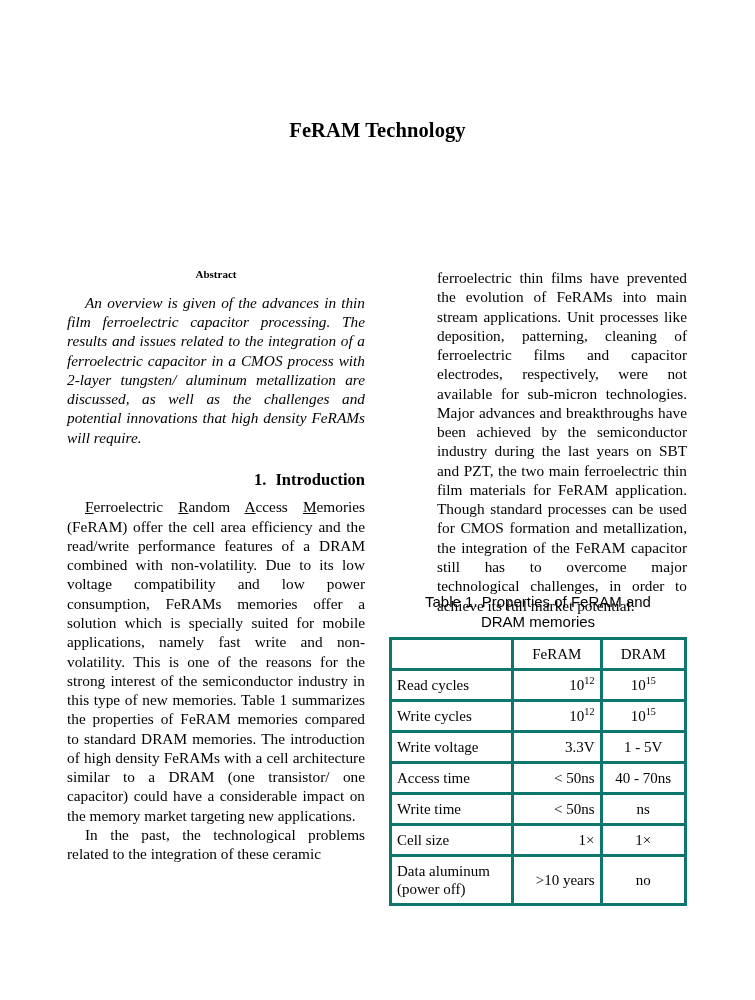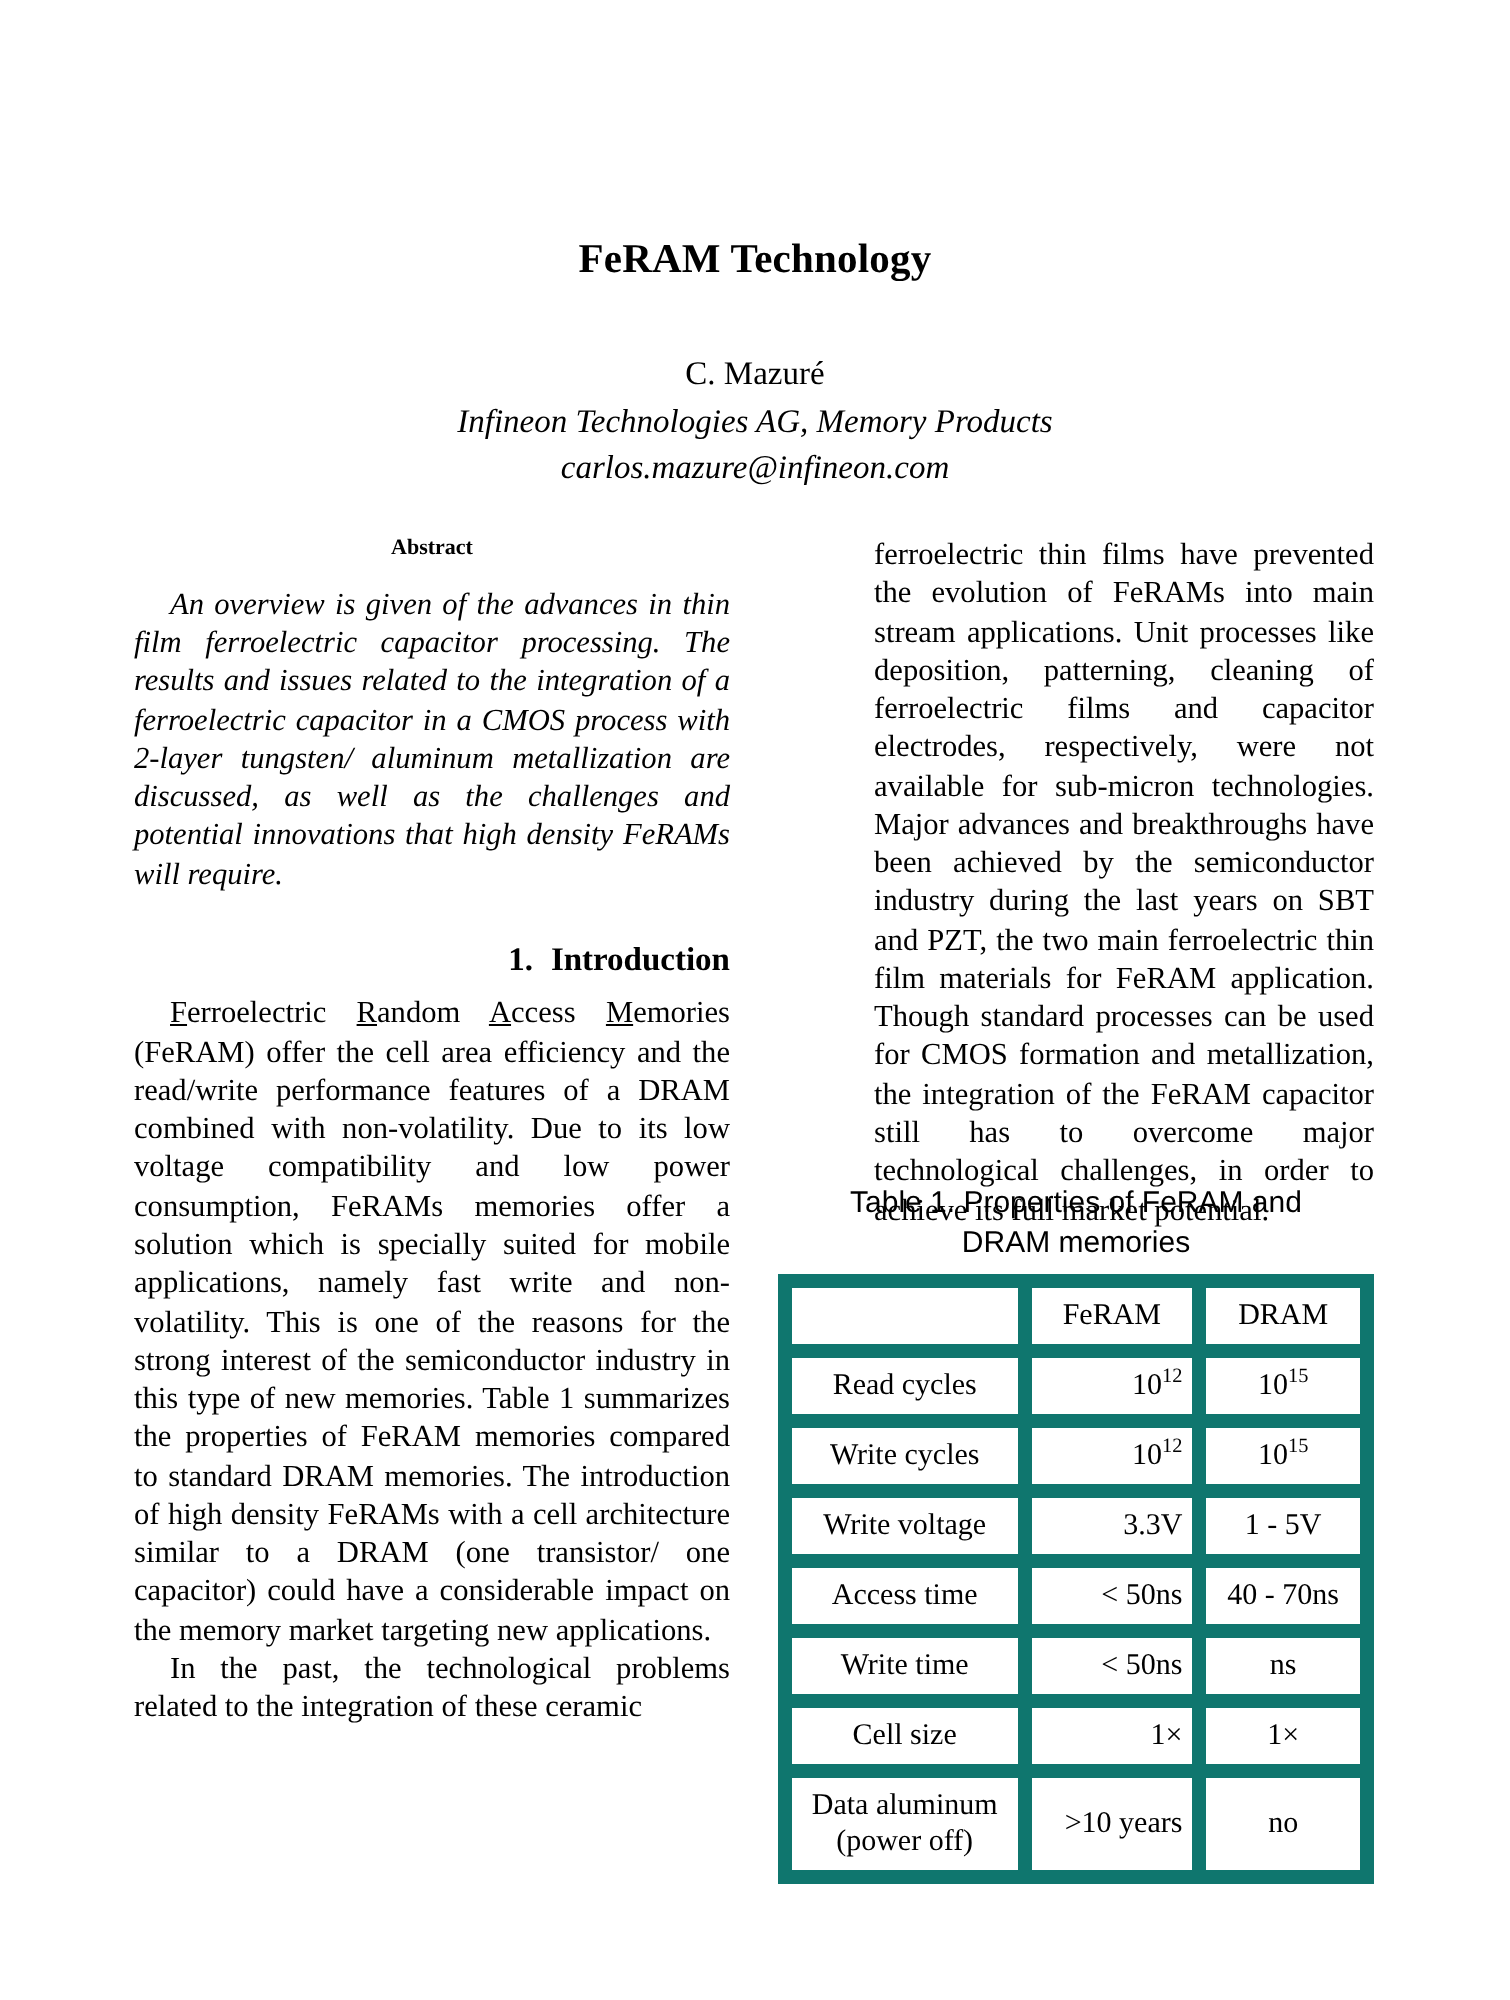--- a/index.html
+++ b/index.html
@@ -111,45 +111,40 @@
     line-height: 1.3;
     margin: 0 0 6px 0;
   }
   table.props {
     border-collapse: collapse;
     width: 298px;
     font-size: 15px;
     table-layout: fixed;
   }
   table.props td {
-    border: 7px solid #0f766e;
+    border: 3px solid #0f766e;
     padding: 5px 5px;
     vertical-align: middle;
     line-height: 1.2;
   }
-  table.props td.c-label { width: 42.5%; text-align: center; }
+  table.props td.c-label { width: 42.5%; text-align: left; }
   table.props td.c-fe    { width: 29.5%; text-align: right; }
   table.props td.c-dr    { width: 28%;   text-align: center; }
   table.props tr.head td { text-align: center; }
   table.props tr.head td.c-label { text-align: left; }
   sup { font-size: 0.68em; vertical-align: super; line-height: 0; }
   .cell-sub { display: block; }
 </style>
 </head>
 <body>
 
 <div class="page">
 
   <div class="title-block">
     <h1 class="doc-title">FeRAM Technology</h1>
-    <div class="authors">
-      <span class="author-name">C. Mazuré</span>
-      <span class="affiliation">Infineon Technologies AG, Memory Products</span>
-      <span class="email">carlos.mazure@infineon.com</span>
-    </div>
   </div>
 
   <div class="col col-left">
     <div class="abstract-heading">Abstract</div>
     <p class="abstract-body">An overview is given of the advances in thin film ferroelectric capacitor processing. The results and issues related to the integration of a ferroelectric capacitor in a CMOS process with 2-layer tungsten/ aluminum metallization are discussed, as well as the challenges and potential innovations that high density FeRAMs will require.</p>
 
     <div class="section-heading intro-heading">
       <span class="num">1.</span><span>Introduction</span>
     </div>
 

